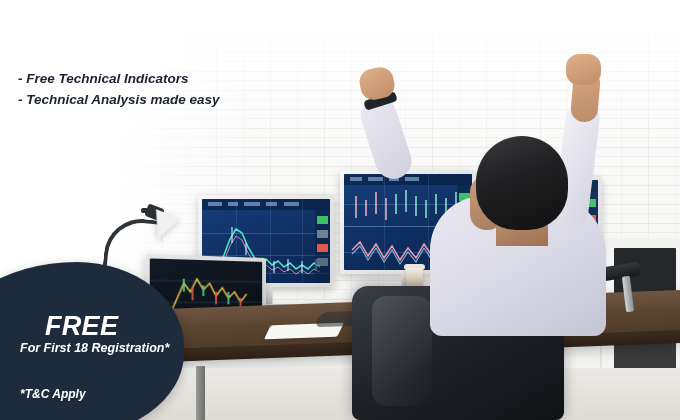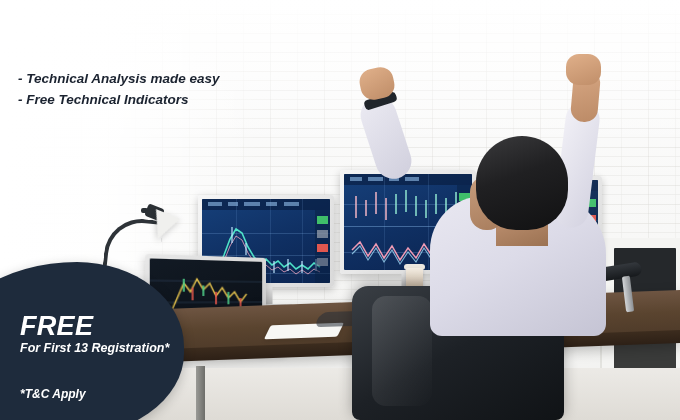--- a/index.html
+++ b/index.html
@@ -168,21 +168,21 @@
   .bullets{position:absolute;left:18px;top:68px;}
   .bullet{font-size:13.5px;font-weight:bold;font-style:italic;color:#1b2330;
     line-height:21px;white-space:nowrap;}
 
   
   .blob{position:absolute;left:-58px;top:262px;width:242px;height:176px;
     background:#1e2b3c;
     border-radius:58% 46% 52% 50% / 54% 50% 50% 46%;
     box-shadow:0 3px 12px rgba(0,0,0,.22);}
   .badge-text{position:absolute;left:20px;top:312px;width:170px;color:#fff;}
-  .free{font-size:27px;font-weight:bold;font-style:italic;letter-spacing:.3px;line-height:28px;}
+  .free{font-size:27px;font-weight:bold;font-style:italic;letter-spacing:.3px;line-height:28px;margin-left:25px;}
   .bline{font-size:12.5px;font-weight:bold;font-style:italic;line-height:16px;white-space:nowrap;}
   .tc{position:absolute;left:20px;top:387px;color:#fff;
     font-size:12px;font-weight:bold;font-style:italic;}
 </style>
 </head>
 <body>
 
 <div class="stage">
 
   <div class="wall"></div>
@@ -359,24 +359,24 @@
   <div class="torso"></div>
   <div class="arm-r"></div>
   <div class="forearm-r"></div>
   <div class="fist-r"></div>
   <div class="neck"></div>
   <div class="head-skin"></div>
   <div class="ear"></div>
   <div class="head"></div>
 
   <div class="bullets">
+    <div class="bullet">- Free Technical Indicators</div>
     <div class="bullet">- Technical Analysis made easy</div>
-    <div class="bullet">- Free Technical Indicators</div>
   </div>
 
   <div class="blob"></div>
   <div class="badge-text">
     <div class="free">FREE</div>
-    <div class="bline">For First 13 Registration*</div>
+    <div class="bline">For First 18 Registration*</div>
   </div>
   <div class="tc">*T&amp;C Apply</div>
 
 </div>
 
 </body></html>

